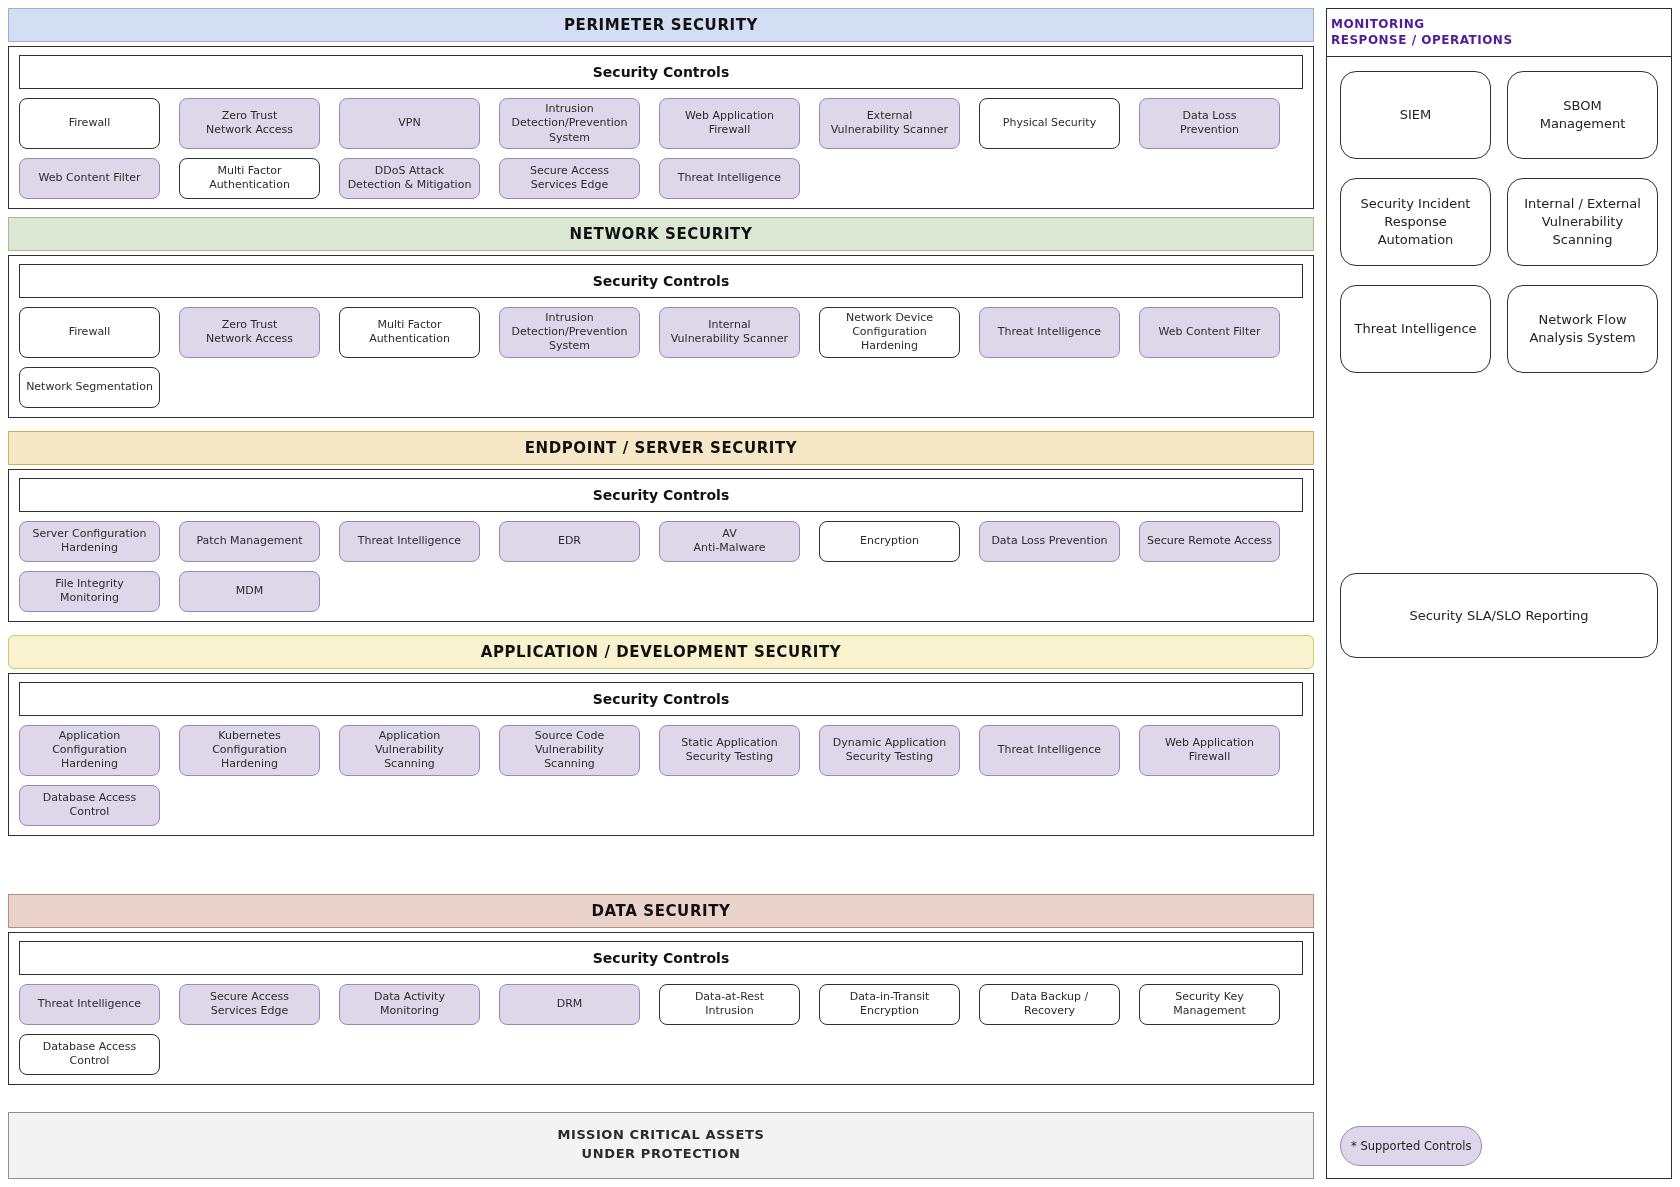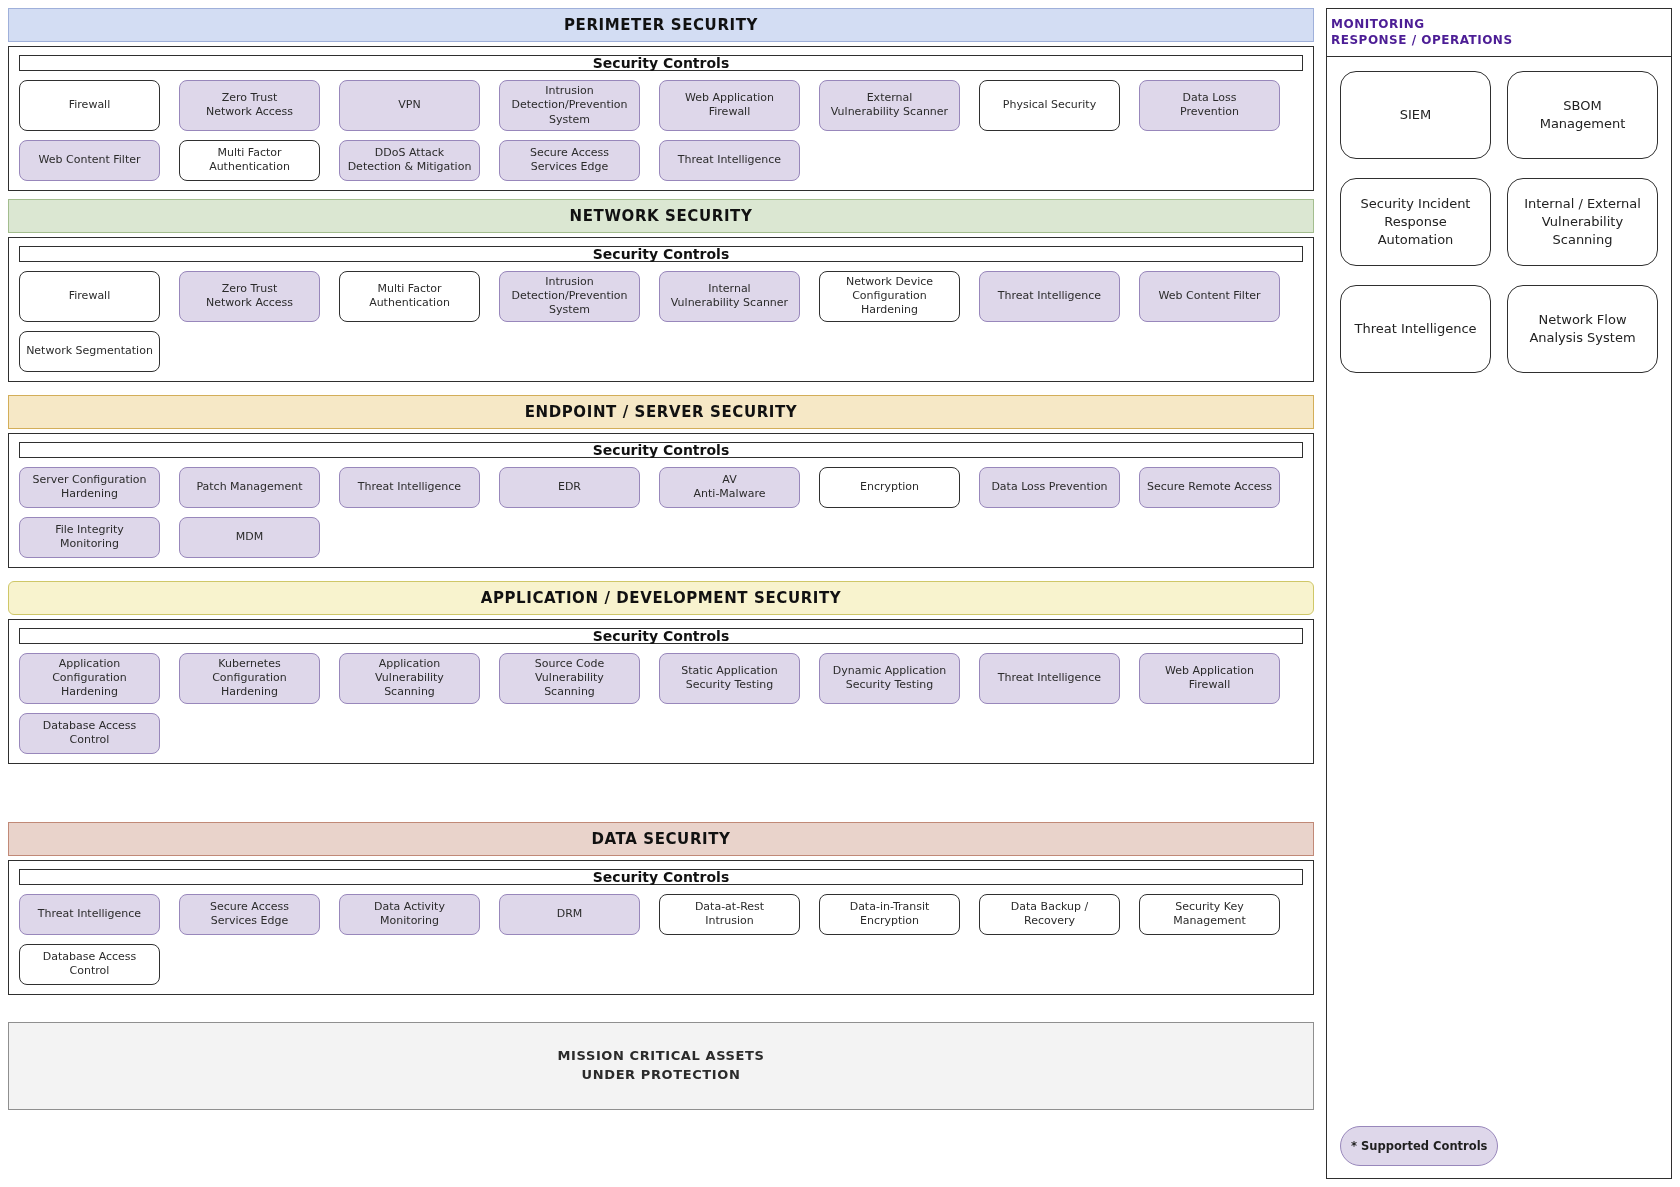--- a/index.html
+++ b/index.html
@@ -21,21 +21,21 @@
     font-weight: bold; font-size: 15px; letter-spacing: 0.6px; color: #111;
   }
   .sec-body {
     margin-top: 4px;
     border: 1.6px solid #2f2f2f;
     background: #ffffff;
     padding: 8px 10px 9px 10px;
   }
   .sc-box {
     border: 1.6px solid #2f2f2f;
-    height: 16px;
+    height: 34px;
     display: flex; align-items: center; justify-content: center;
     font-weight: bold; font-size: 14px; color: #111;
     margin-bottom: 9px;
     background: #fff;
   }
   .pills { display: flex; flex-wrap: wrap; gap: 9px 19px; }
   .pill {
     width: 141px; min-height: 41px;
     border-radius: 8px;
     display: flex; align-items: center; justify-content: center;
@@ -109,21 +109,21 @@
     display: flex; align-items: center; justify-content: center;
     font-size: 13px; color: #222; text-align: center;
   }
   .legend-box {
     margin-top: auto;
     align-self: flex-start;
     background: var(--sup-bg, #ded7ea);
     border: 1.3px solid var(--sup-border, #9887bb);
     border-radius: 20px;
     padding: 12px 10px;
-    font-weight: bold; font-size: 11.5px; color: #1f1f1f;
+    font-weight: normal; font-size: 11.5px; color: #1f1f1f;
   }
 </style>
 </head>
 <body>
 
 <div class="root">
 
   <div class="left-col">
 
     <section id="sec-perimeter">
@@ -282,17 +282,18 @@
         <div class="mon-box">SBOM
 Management</div>
         <div class="mon-box">Security Incident
 Response Automation</div>
         <div class="mon-box">Internal / External
 Vulnerability Scanning</div>
         <div class="mon-box">Threat Intelligence</div>
         <div class="mon-box">Network Flow
 Analysis System</div>
       </div>
+      <div class="mon-wide">Security SLA/SLO Reporting</div>
       <div class="legend-box">* Supported Controls</div>
     </div>
   </aside>
 
 </div>
 
 </body></html>

